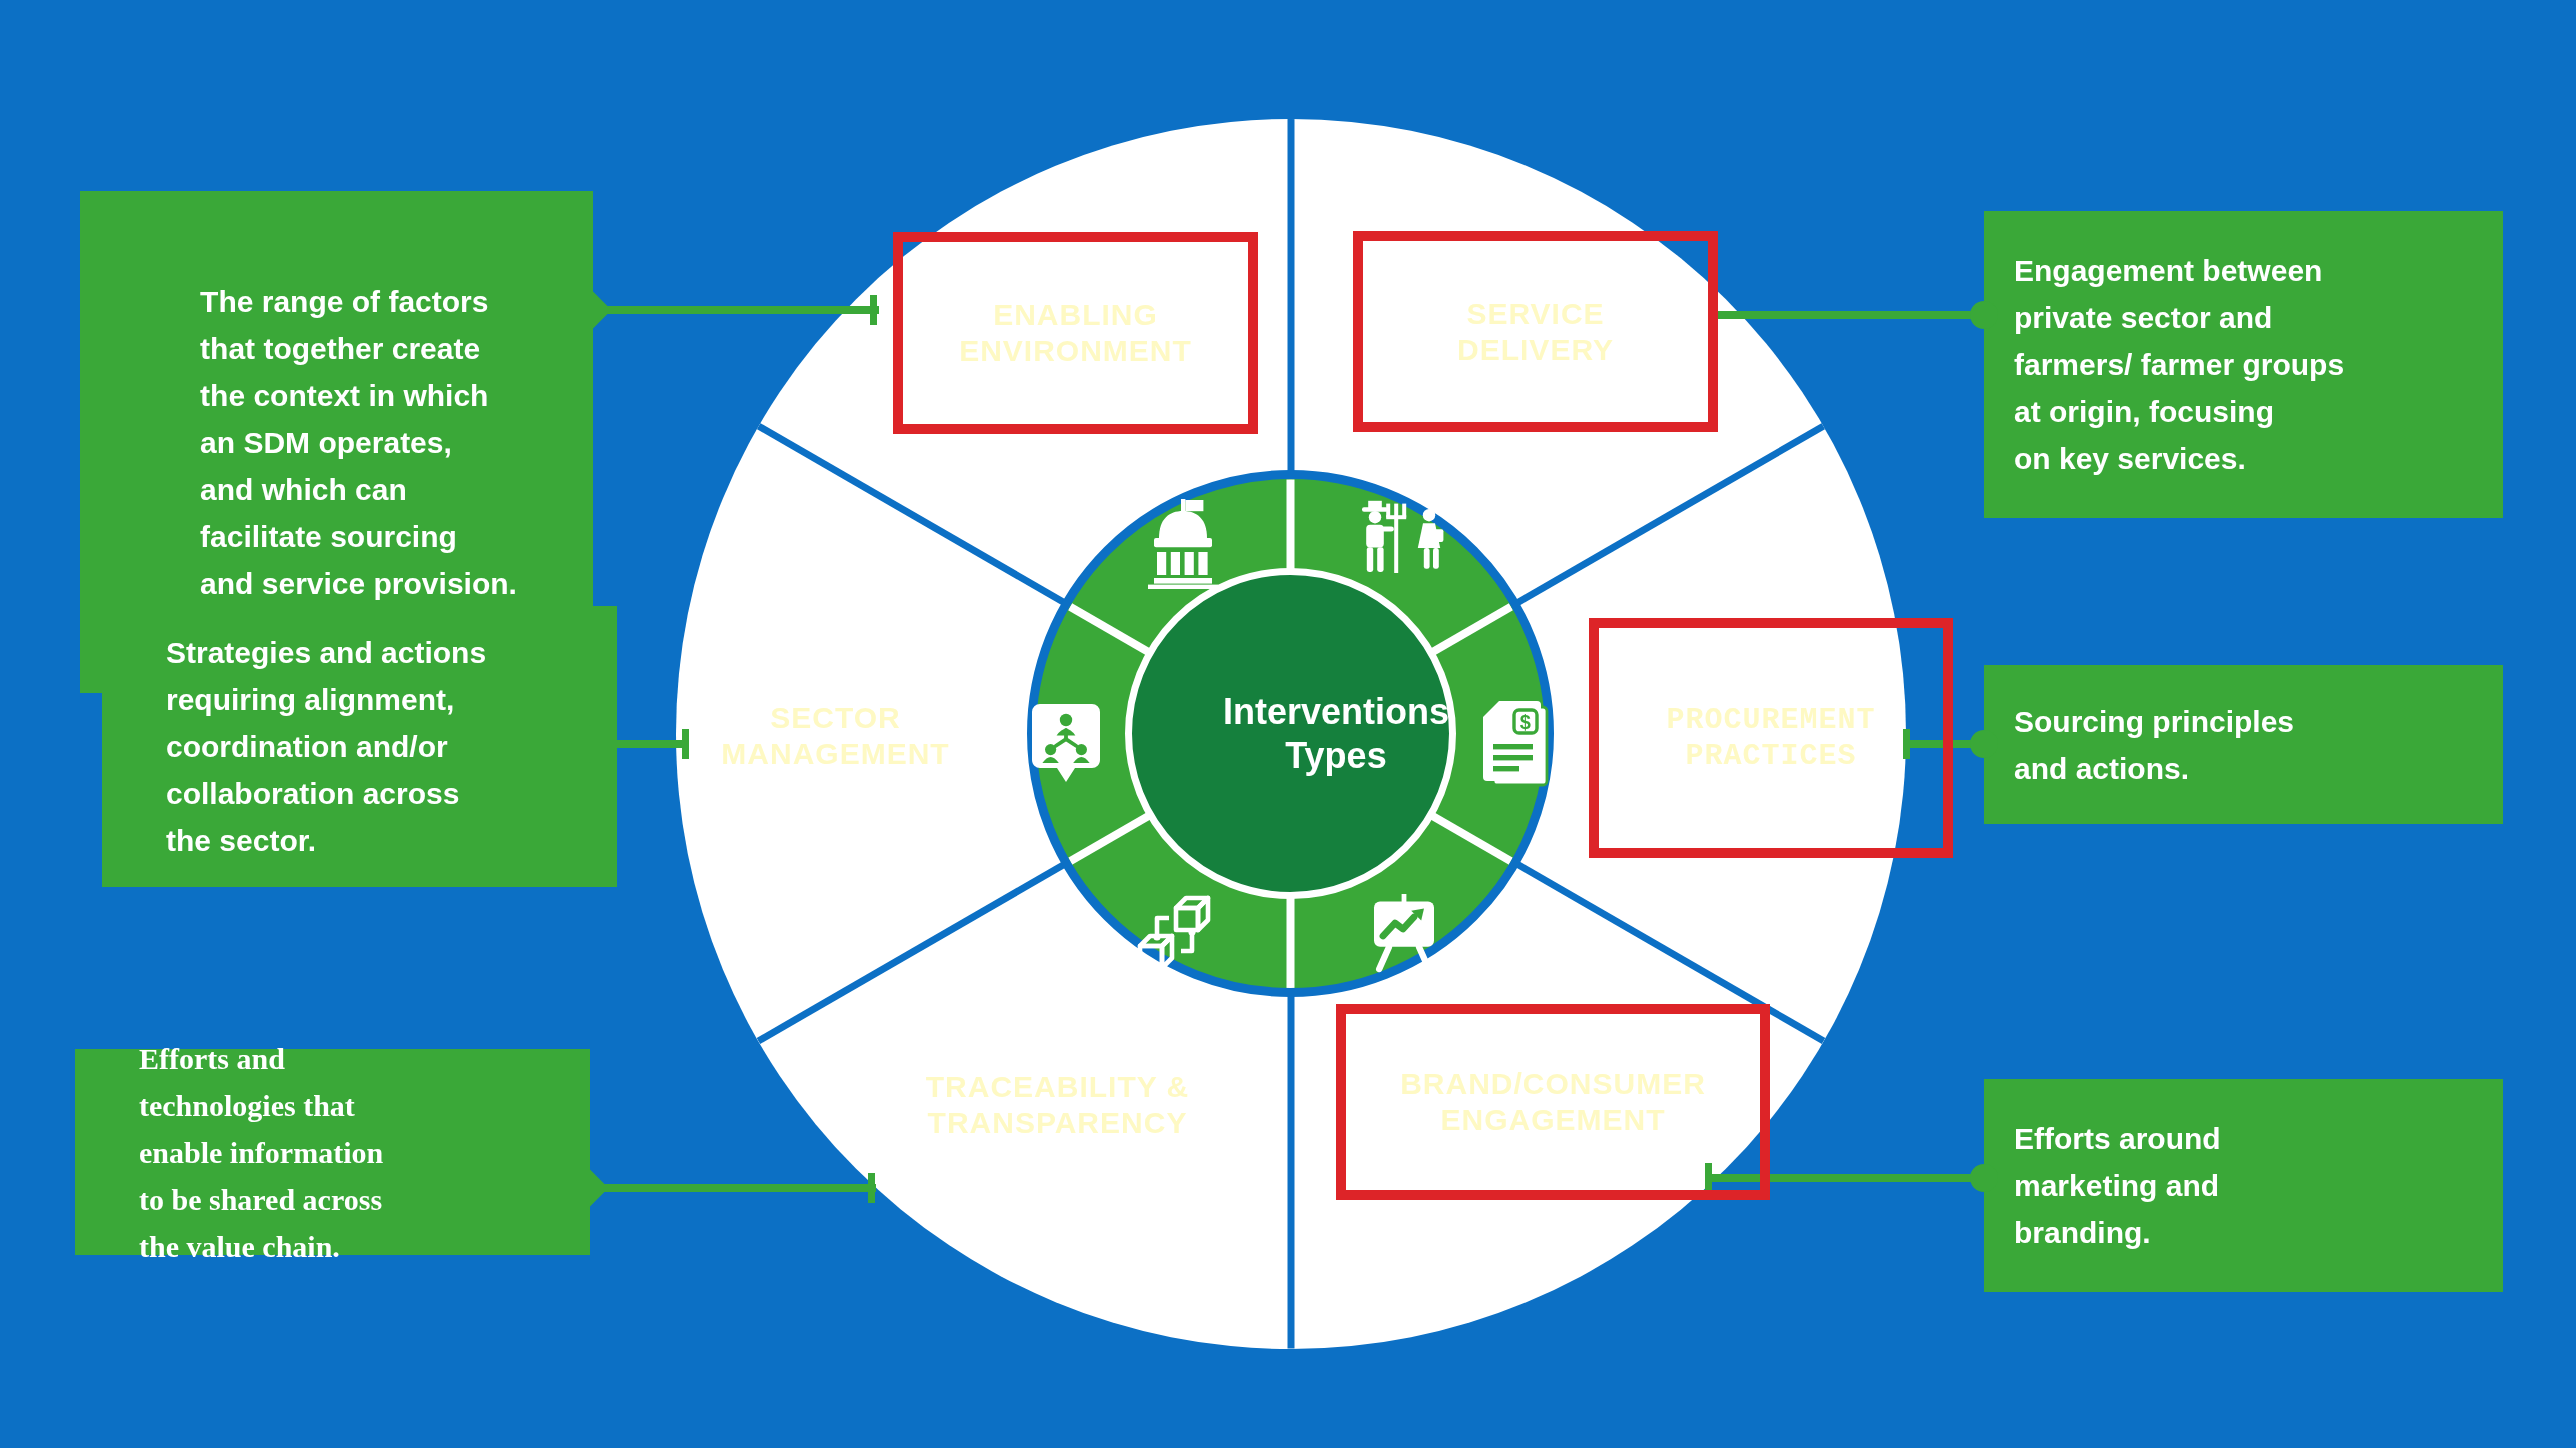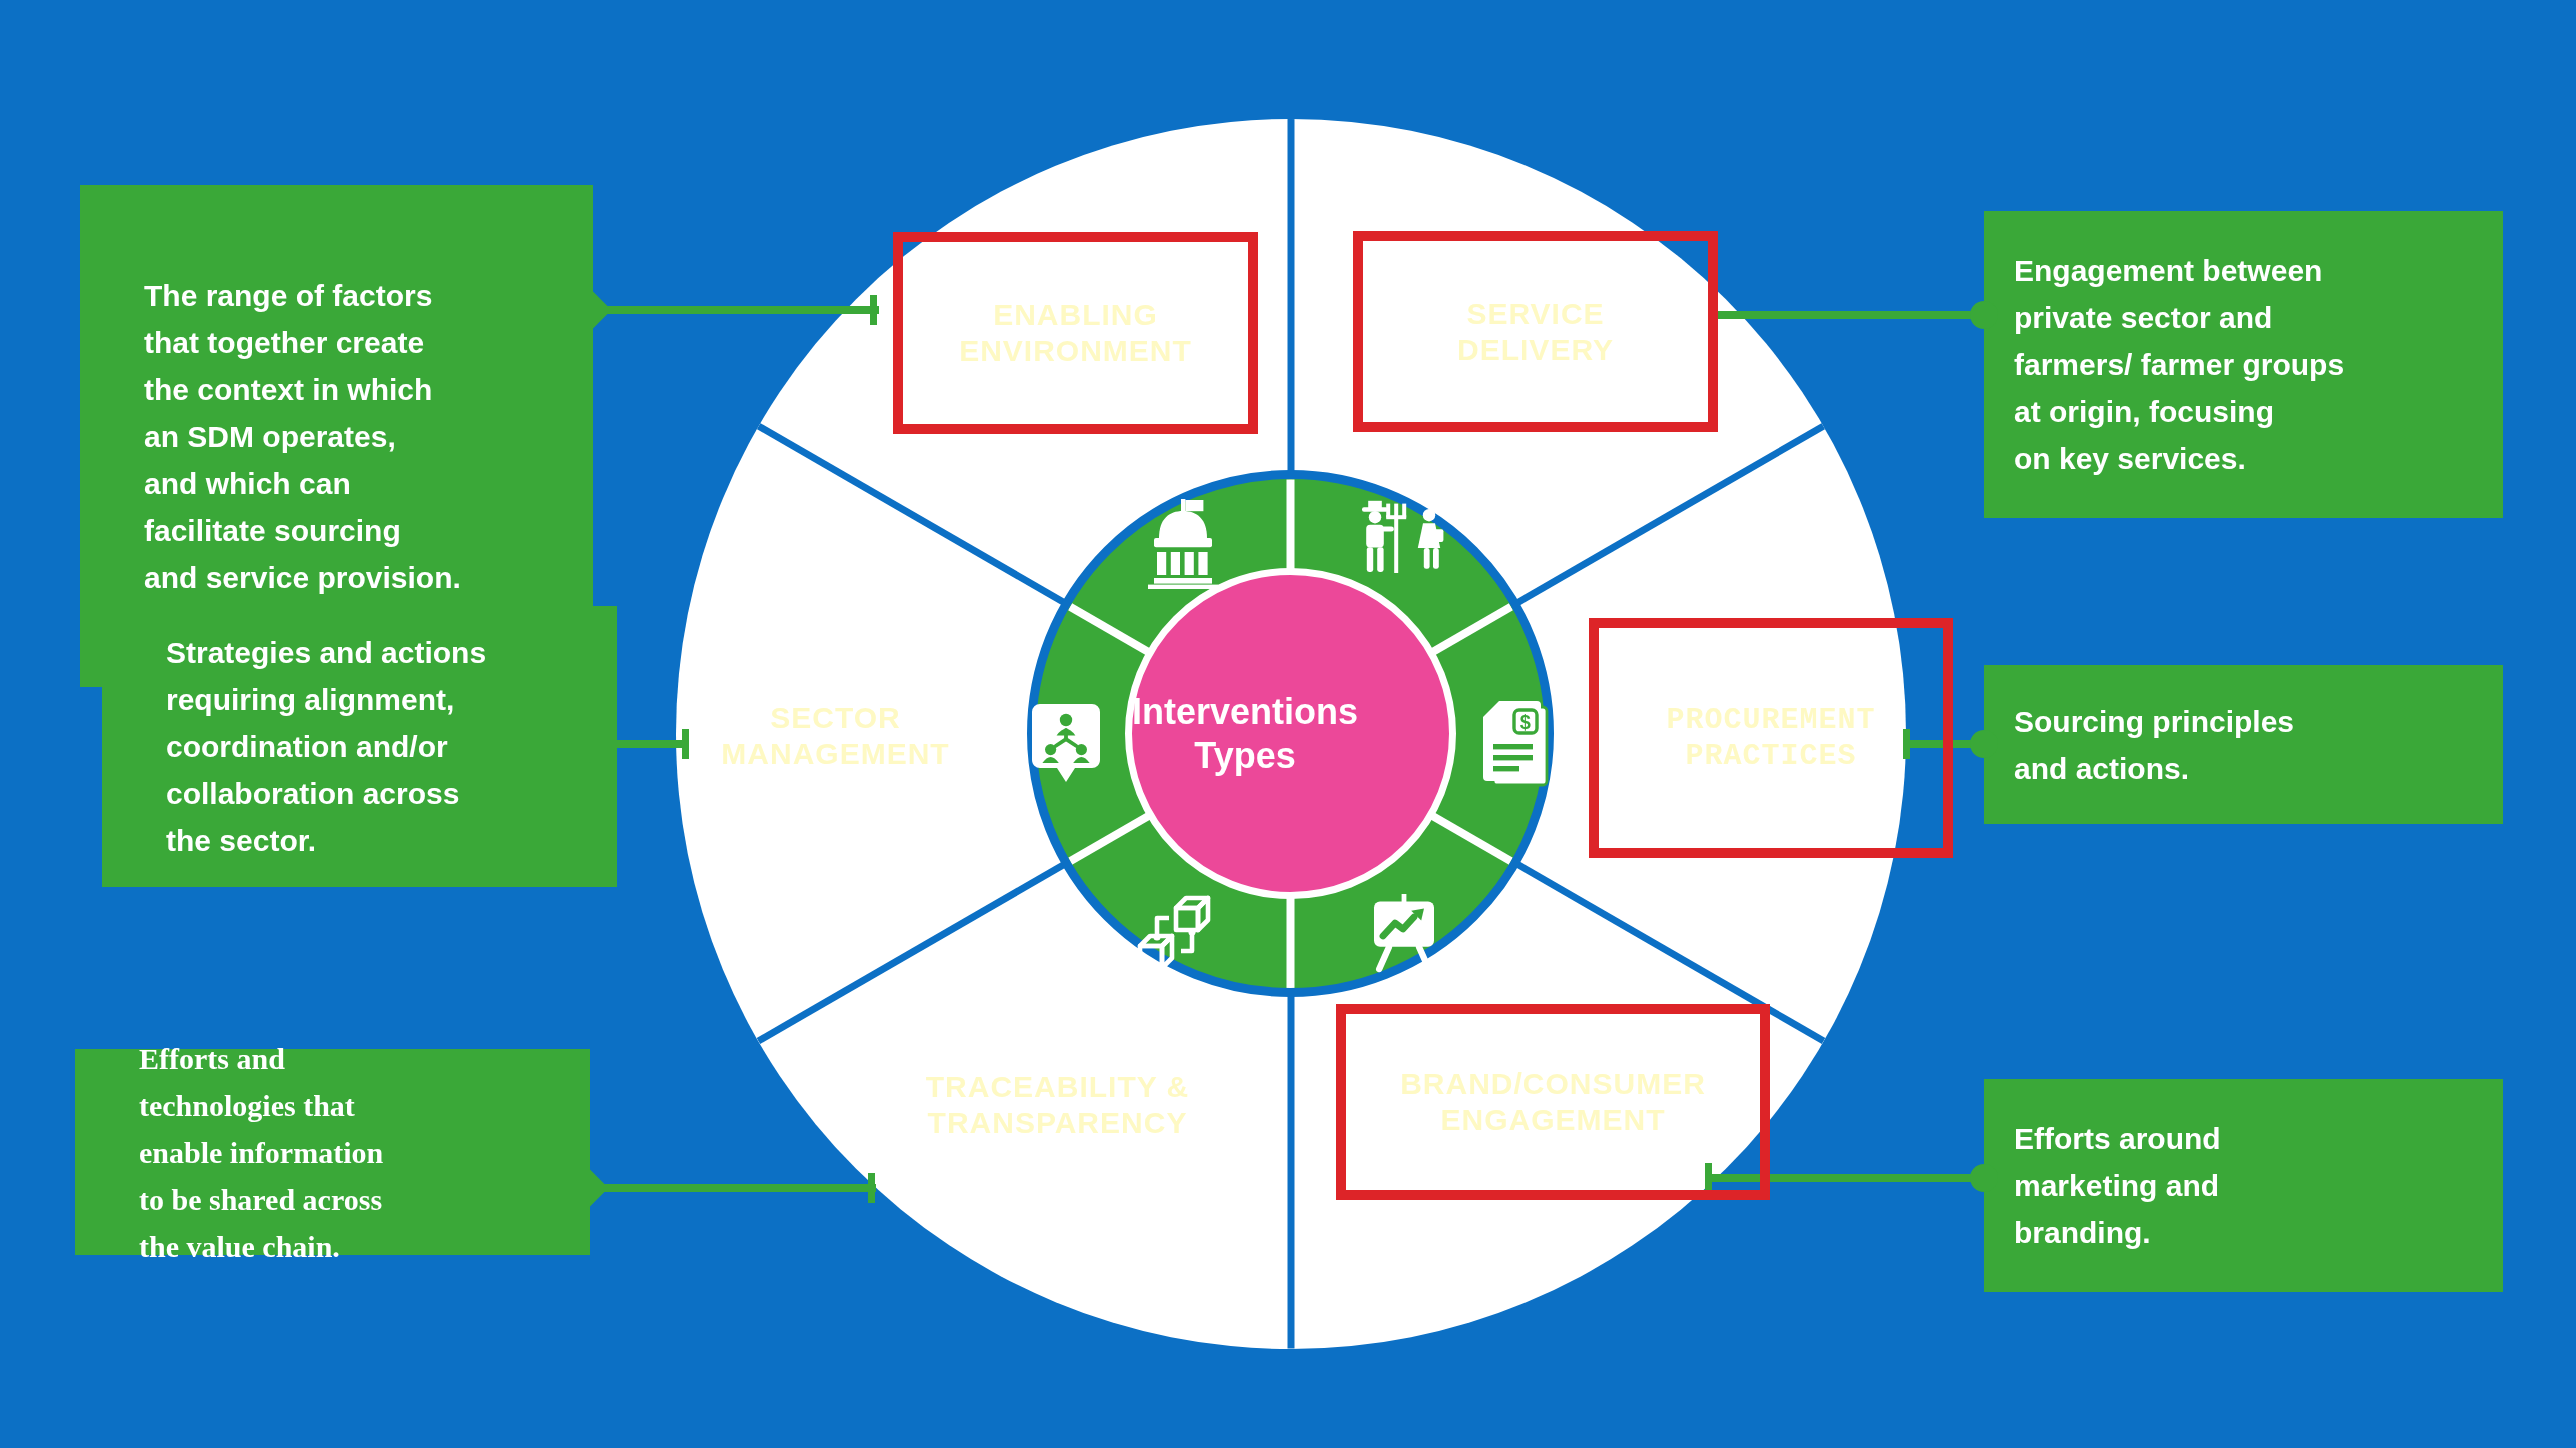--- a/index.html
+++ b/index.html
@@ -20,22 +20,22 @@
   }
   .donut{
     left:351px;top:351px;width:527px;height:527px;box-sizing:border-box;
     background:#3aa838;border:9px solid #0c70c5;border-radius:50%;overflow:hidden;
   }
   .spoke-white{
     position:absolute;left:0;top:251px;width:509px;height:8px;background:#ffffff;
   }
   .inner-circle{
     left:449px;top:449px;width:331px;height:331px;box-sizing:border-box;
-    background:#ec4899;border:7px solid #ffffff;border-radius:50%;
-    display:flex;align-items:center;justify-content:flex-start;
+    background:#15803d;border:7px solid #ffffff;border-radius:50%;
+    display:flex;align-items:center;justify-content:flex-end;
   }
   .center-title{
     color:#ffffff;font-size:36px;line-height:44px;font-weight:700;
     text-align:center;white-space:pre-line;
   }
 
   
   .sector-label{
     display:flex;align-items:center;justify-content:center;
     color:#fef9c3;font-weight:700;font-size:30px;line-height:36px;
@@ -226,21 +226,21 @@
 <div class="abs sector-label" style="left:858px;top:1055px;width:399px;height:100px;">
   <span>TRACEABILITY &amp;
 TRANSPARENCY</span>
 </div>
 
 <div class="abs sector-label red-box" style="left:1336px;top:1004px;width:434px;height:196px;justify-content:center;">
   <span>BRAND/CONSUMER
 ENGAGEMENT</span>
 </div>
 
-<div class="abs callout left-side" style="left:80px;top:185px;width:513px;height:502px;">
+<div class="abs callout left-side" style="left:80px;top:191px;width:513px;height:502px;justify-content:center;">
   <div class="callout-text">The range of factors
 that together create
 the context in which
 an SDM operates,
 and which can
 facilitate sourcing
 and service provision.</div>
 </div>
 <div class="abs tab-diamond" style="left:580px;top:297px;"></div>
 

